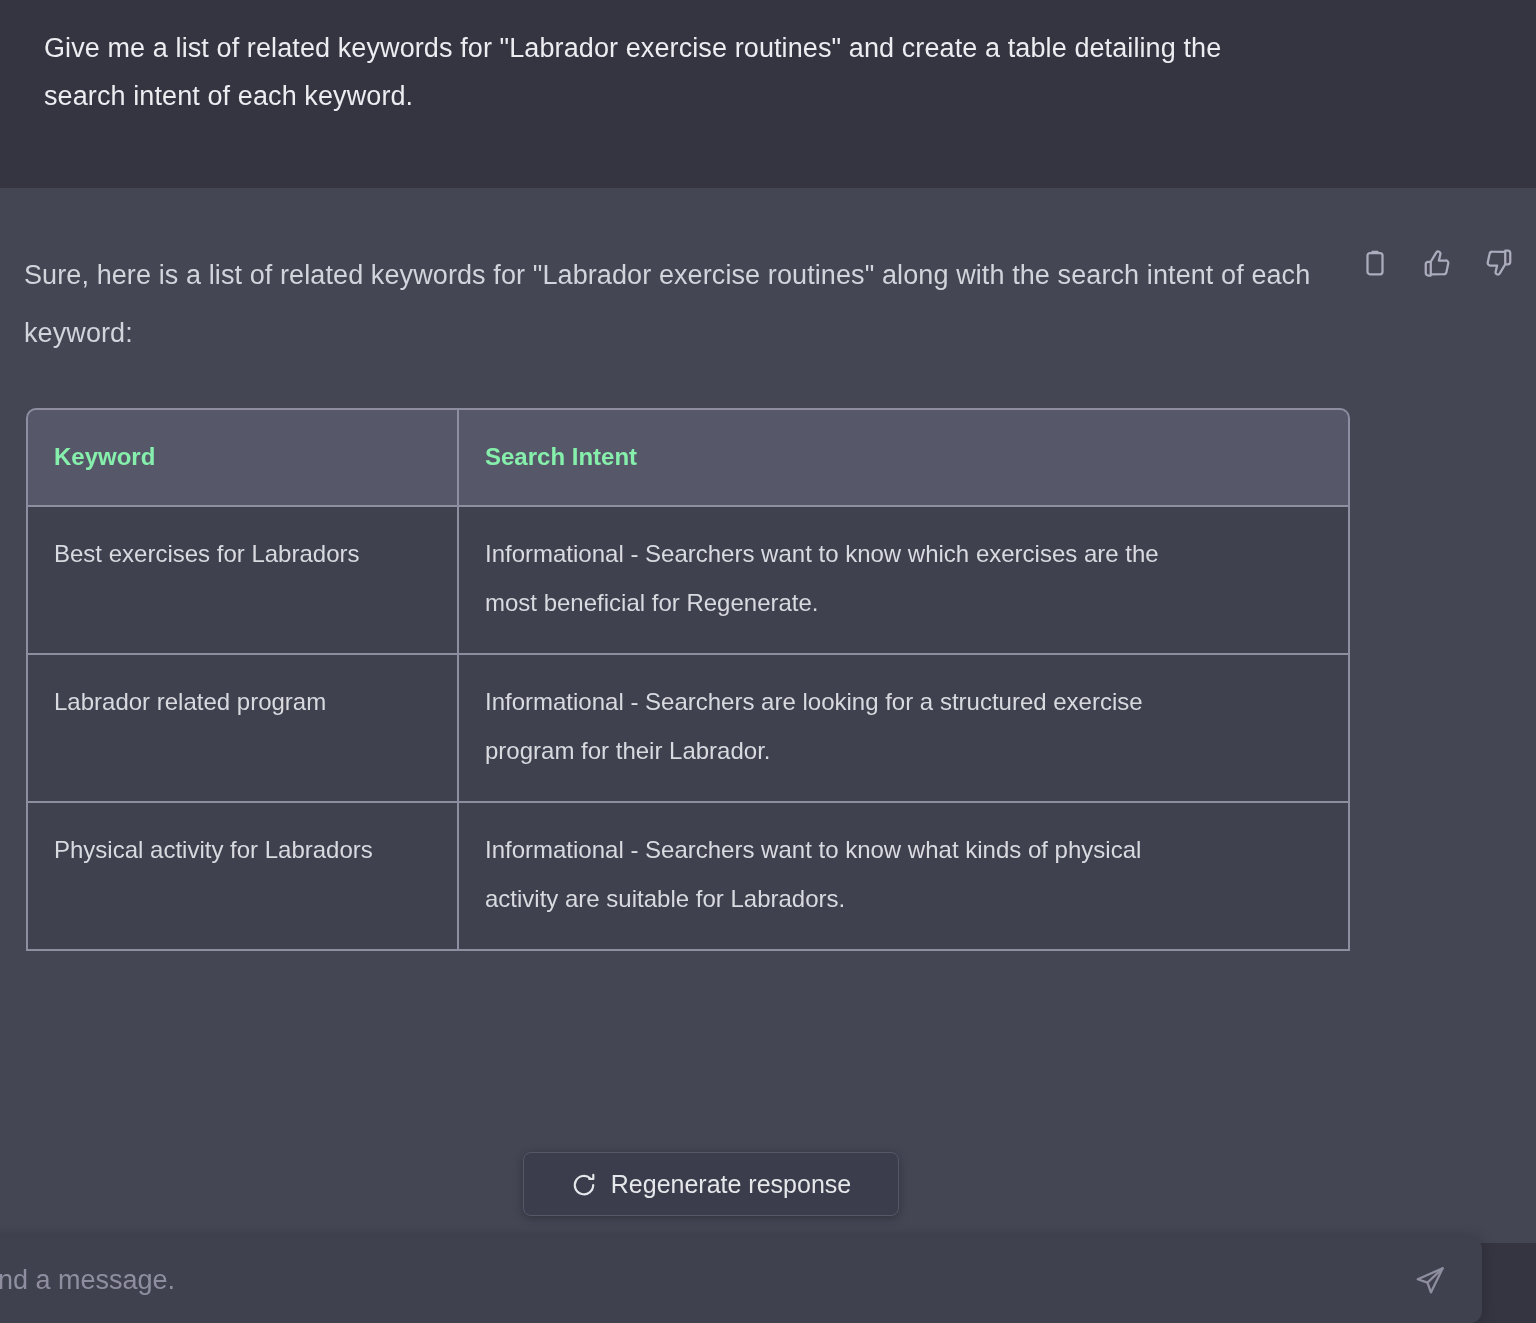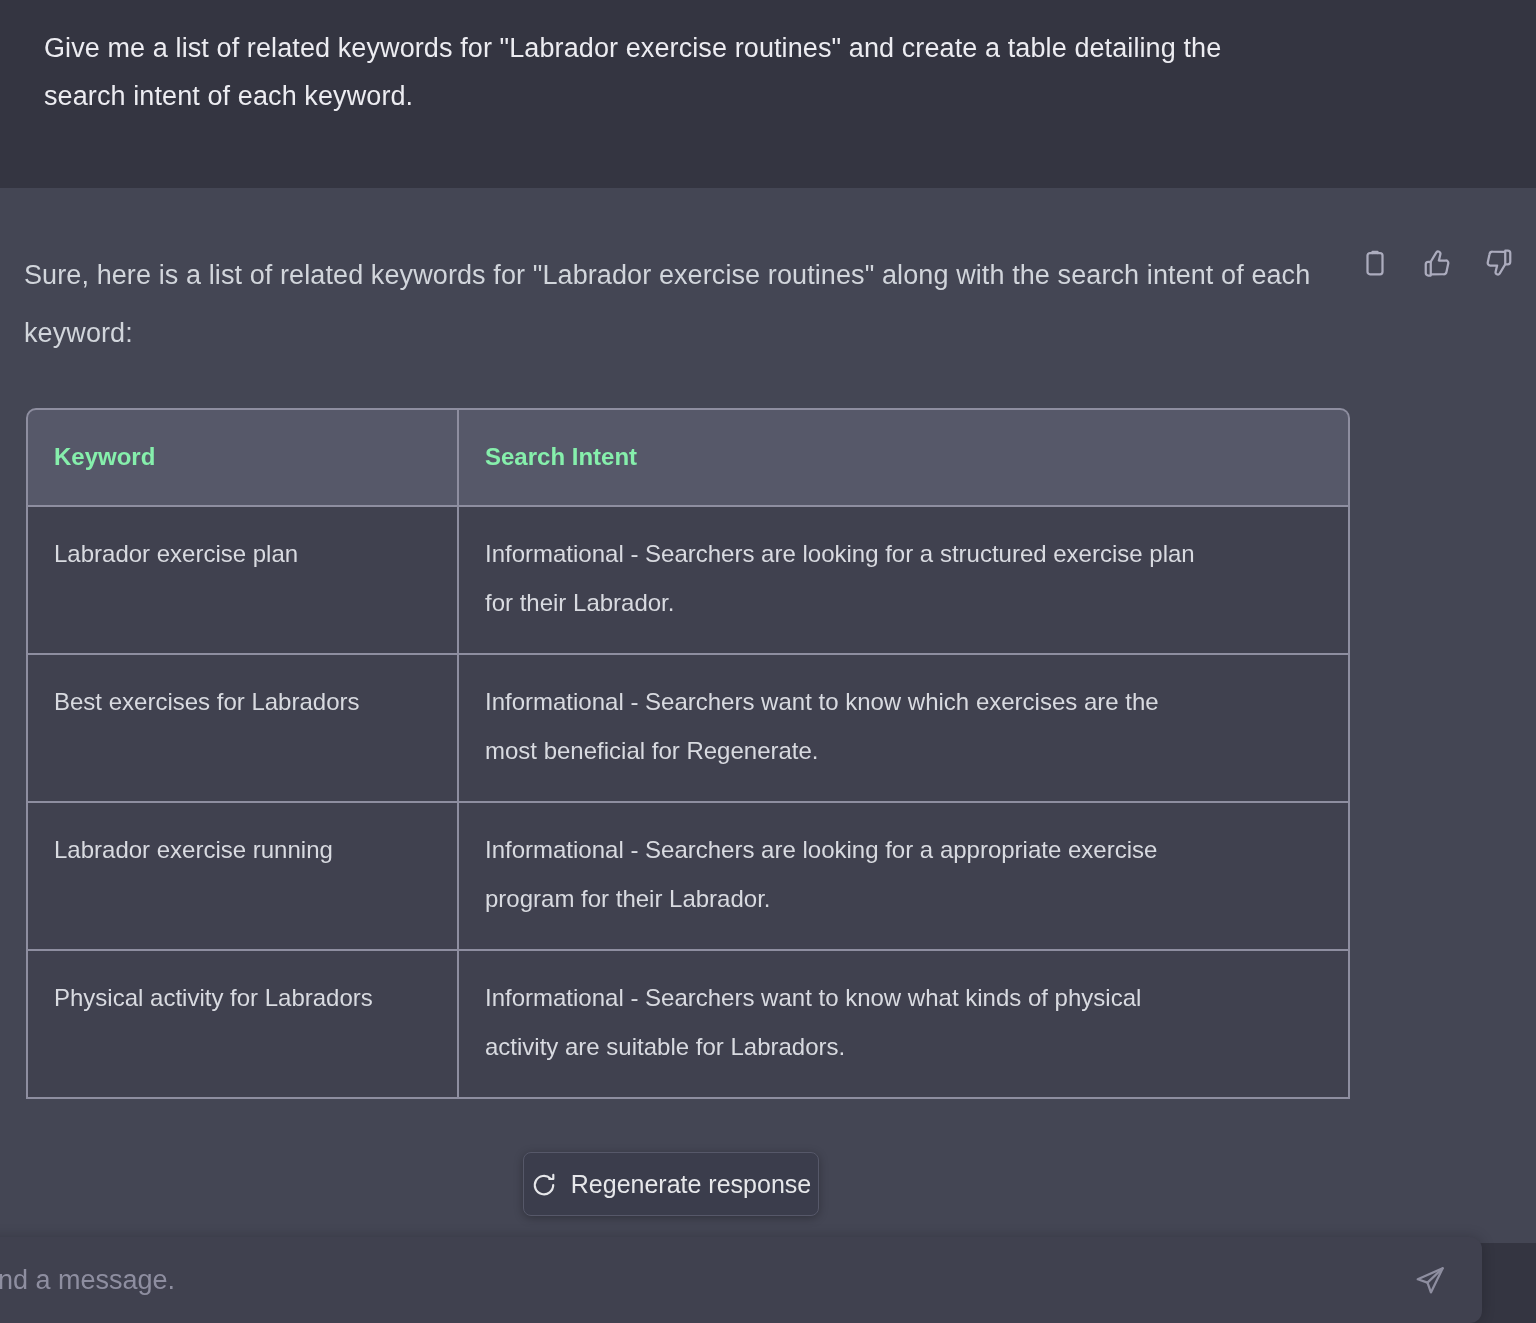--- a/index.html
+++ b/index.html
@@ -118,21 +118,21 @@
     background: #40414f;
     height: 114px;
   }
   .cellline { display: block; }
 
   
   .regen {
     position: absolute;
     left: 523px;
     top: 1152px;
-    width: 296px;
+    width: 376px;
     height: 64px;
     background: #3b3d4c;
     border: 1px solid #565869;
     border-radius: 8px;
     display: flex;
     align-items: center;
     justify-content: center;
     gap: 14px;
     color: #e6e7ea;
     font-size: 25px;
@@ -232,37 +232,30 @@
             <col class="c2">
           </colgroup>
         <thead>
           <tr>
             <th>Keyword</th>
             <th>Search Intent</th>
           </tr>
         </thead>
         <tbody>
           <tr>
-            <td>Labrador exercise plan</td>
-            <td>
-              <span class="cellline">Informational - Searchers are looking for a structured exercise plan</span>
-              <span class="cellline">for their Labrador.</span>
-            </td>
-          </tr>
-          <tr>
             <td>Best exercises for Labradors</td>
             <td>
               <span class="cellline">Informational - Searchers want to know which exercises are the</span>
               <span class="cellline">most beneficial for Regenerate.</span>
             </td>
           </tr>
           <tr>
-            <td>Labrador exercise running</td>
+            <td>Labrador related program</td>
             <td>
-              <span class="cellline">Informational - Searchers are looking for a appropriate exercise</span>
+              <span class="cellline">Informational - Searchers are looking for a structured exercise</span>
               <span class="cellline">program for their Labrador.</span>
             </td>
           </tr>
           <tr>
             <td>Physical activity for Labradors</td>
             <td>
               <span class="cellline">Informational - Searchers want to know what kinds of physical</span>
               <span class="cellline">activity are suitable for Labradors.</span>
             </td>
           </tr>

